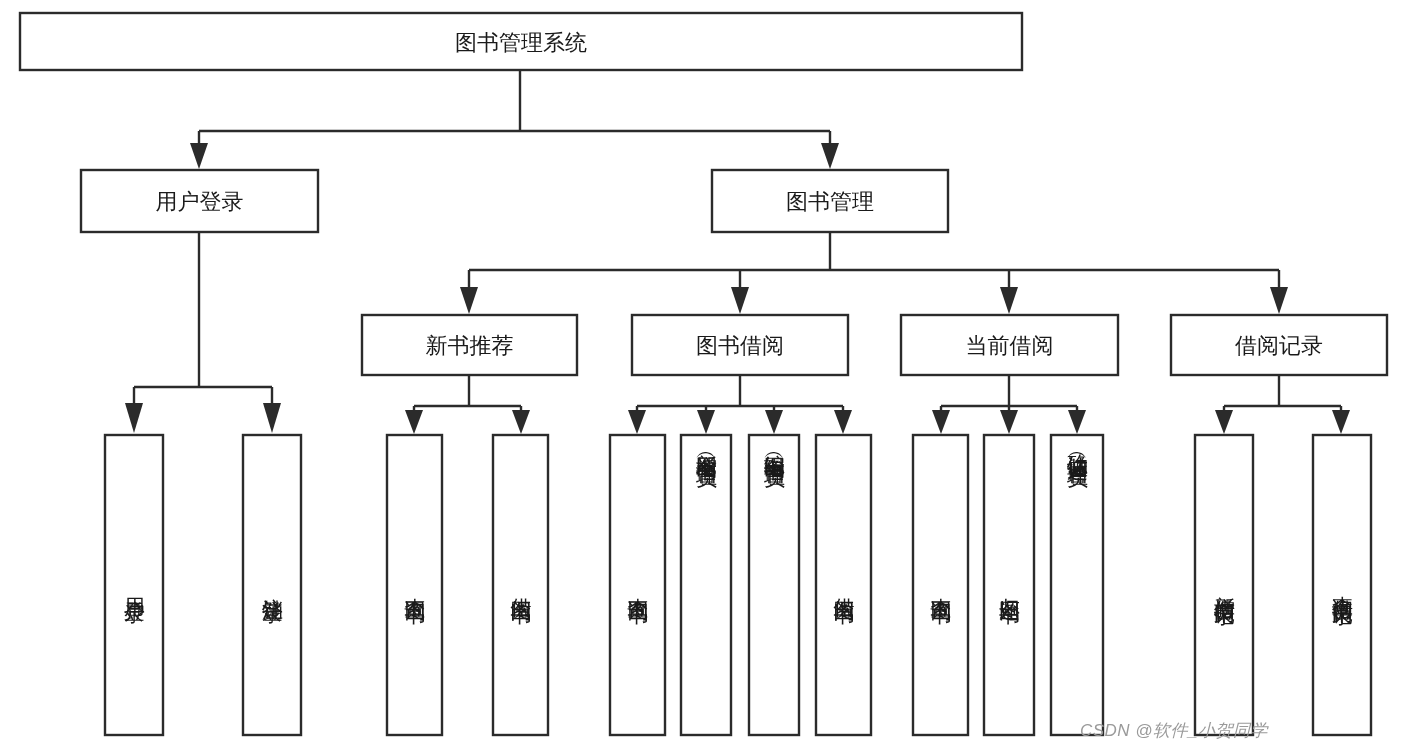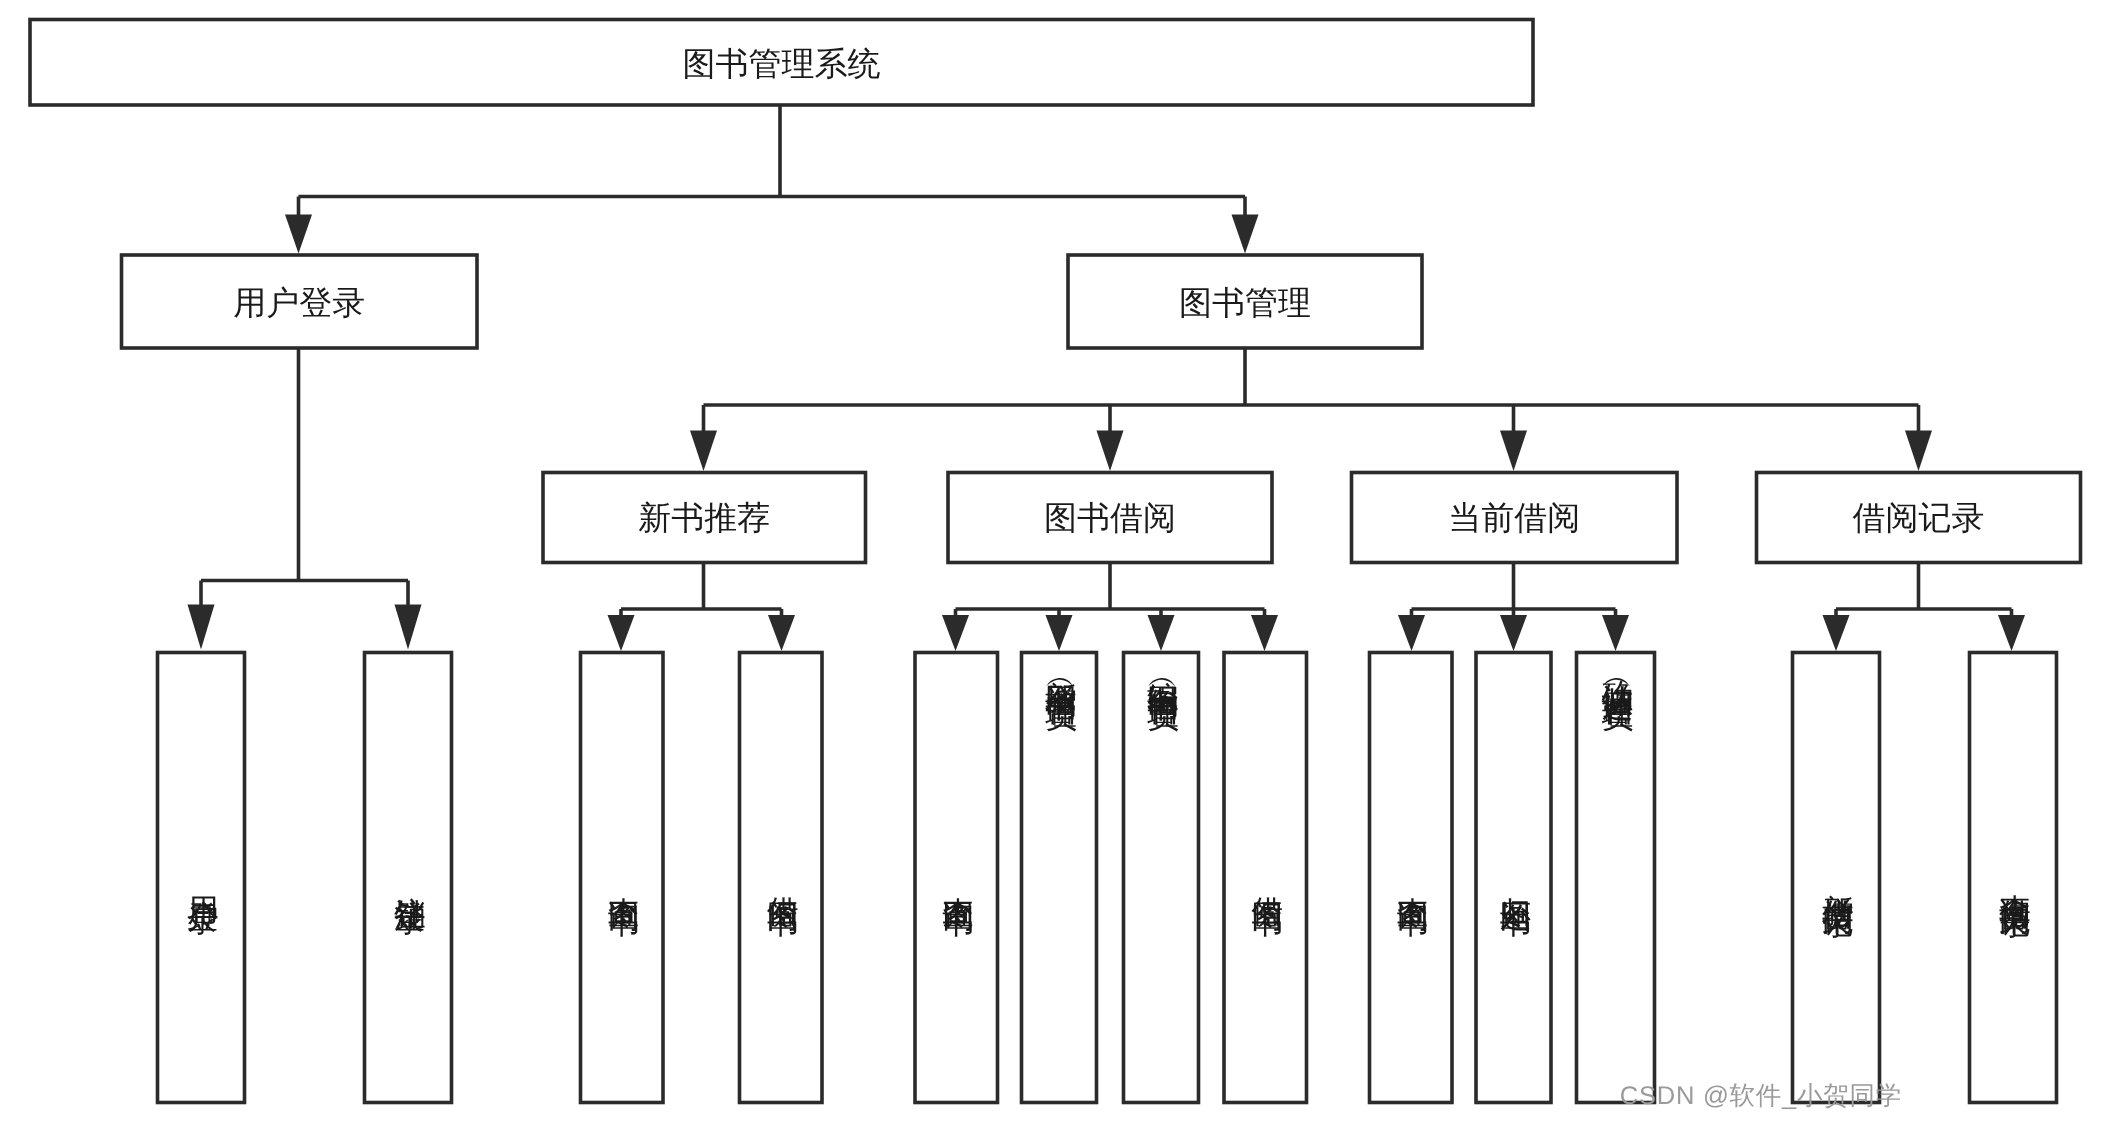--- a/index.html
+++ b/index.html
@@ -70,20 +70,21 @@
   }
   .watermark {
     position: absolute;
     right: 10px;
     bottom: 5px;
     font-family: "Liberation Sans", "DejaVu Sans", sans-serif;
     font-size: 17px;
     color: #9a9a9a;
     white-space: nowrap;
     letter-spacing: 0.5px;
+    font-style: italic;
   }
 </style>
 </head>
 <body>
 
 <div id="diagram-root">
 
   <svg id="tree-svg" viewBox="0 0 1405 747">
 
     <g>

